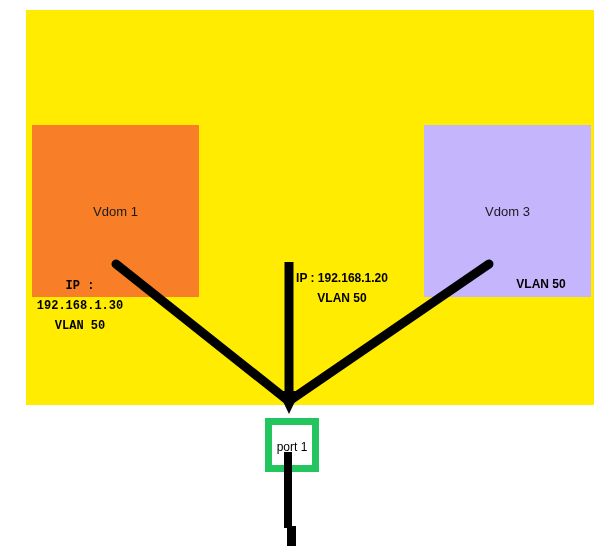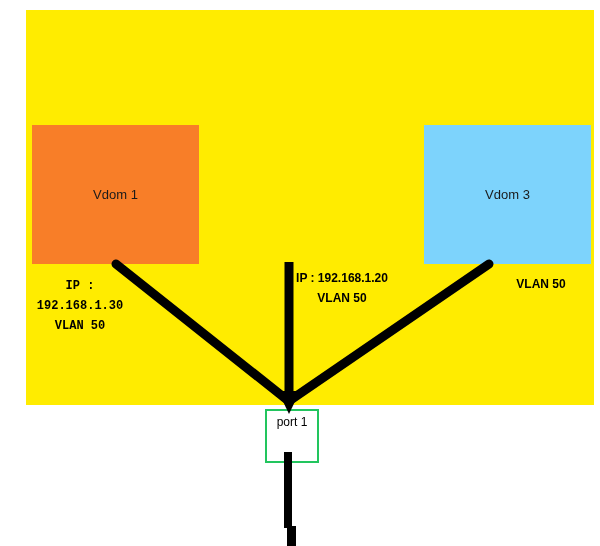--- a/index.html
+++ b/index.html
@@ -19,21 +19,21 @@
     position: absolute;
     left: 26px;
     top: 10px;
     width: 568px;
     height: 395px;
   }
   .vdom-box {
     position: absolute;
     top: 125px;
     width: 167px;
-    height: 139px;
+    height: 172px;
     display: flex;
     align-items: center;
     justify-content: center;
   }
   .vdom-box.v1 { left: 32px; }
   .vdom-box.v2 { left: 227px; }
   .vdom-box.v3 { left: 424px; }
   .vdom-label {
     font-size: 13px;
     color: #1a1a1a;
@@ -54,49 +54,49 @@
     position: absolute;
     left: 0;
     top: 0;
     width: 600px;
     height: 546px;
     pointer-events: none;
   }
   .port-box {
     position: absolute;
     left: 265px;
-    top: 409px;
+    top: 418px;
     width: 54px;
     height: 54px;
     box-sizing: border-box;
     background: #ffffff;
-    border: 2px solid #22c55e;
+    border: 7px solid #22c55e;
     display: flex;
-    align-items: flex-start;
+    align-items: center;
     justify-content: center;
   }
   .port-label {
     font-size: 12px;
     color: #000000;
     margin-top: 4px;
   }
 </style>
 </head>
 <body>
 
 <div class="canvas">
 
   <div class="bg-rect" style="background: rgb(255, 236, 0);"></div>
 
   <div class="vdom-box v1" style="background: rgb(248, 126, 40);">
     <span class="vdom-label">Vdom 1</span>
   </div>
 
 
-  <div class="vdom-box v3" style="background: #7dd3fc;">
+  <div class="vdom-box v3" style="background: #c4b5fd;">
     <span class="vdom-label">Vdom 3</span>
   </div>
 
   <div class="annot a1">
     <div>IP : 192.168.1.30</div>
     <div>VLAN 50</div>
   </div>
 
   <div class="annot a2">
     <div>IP : 192.168.1.20</div>

